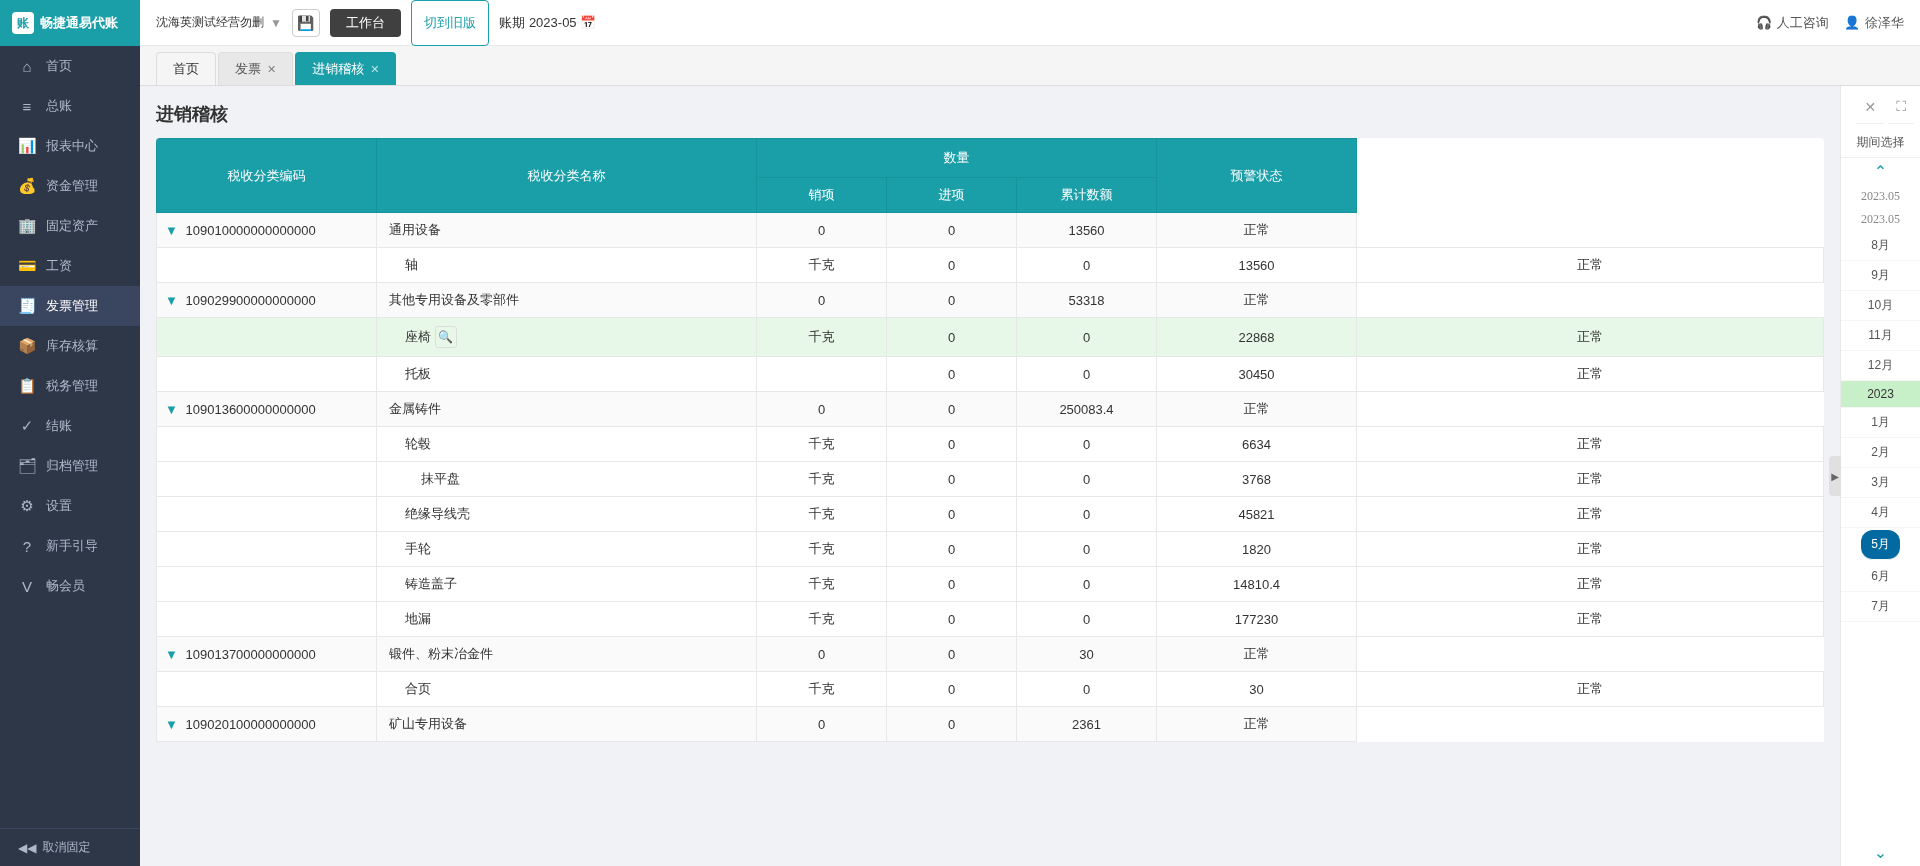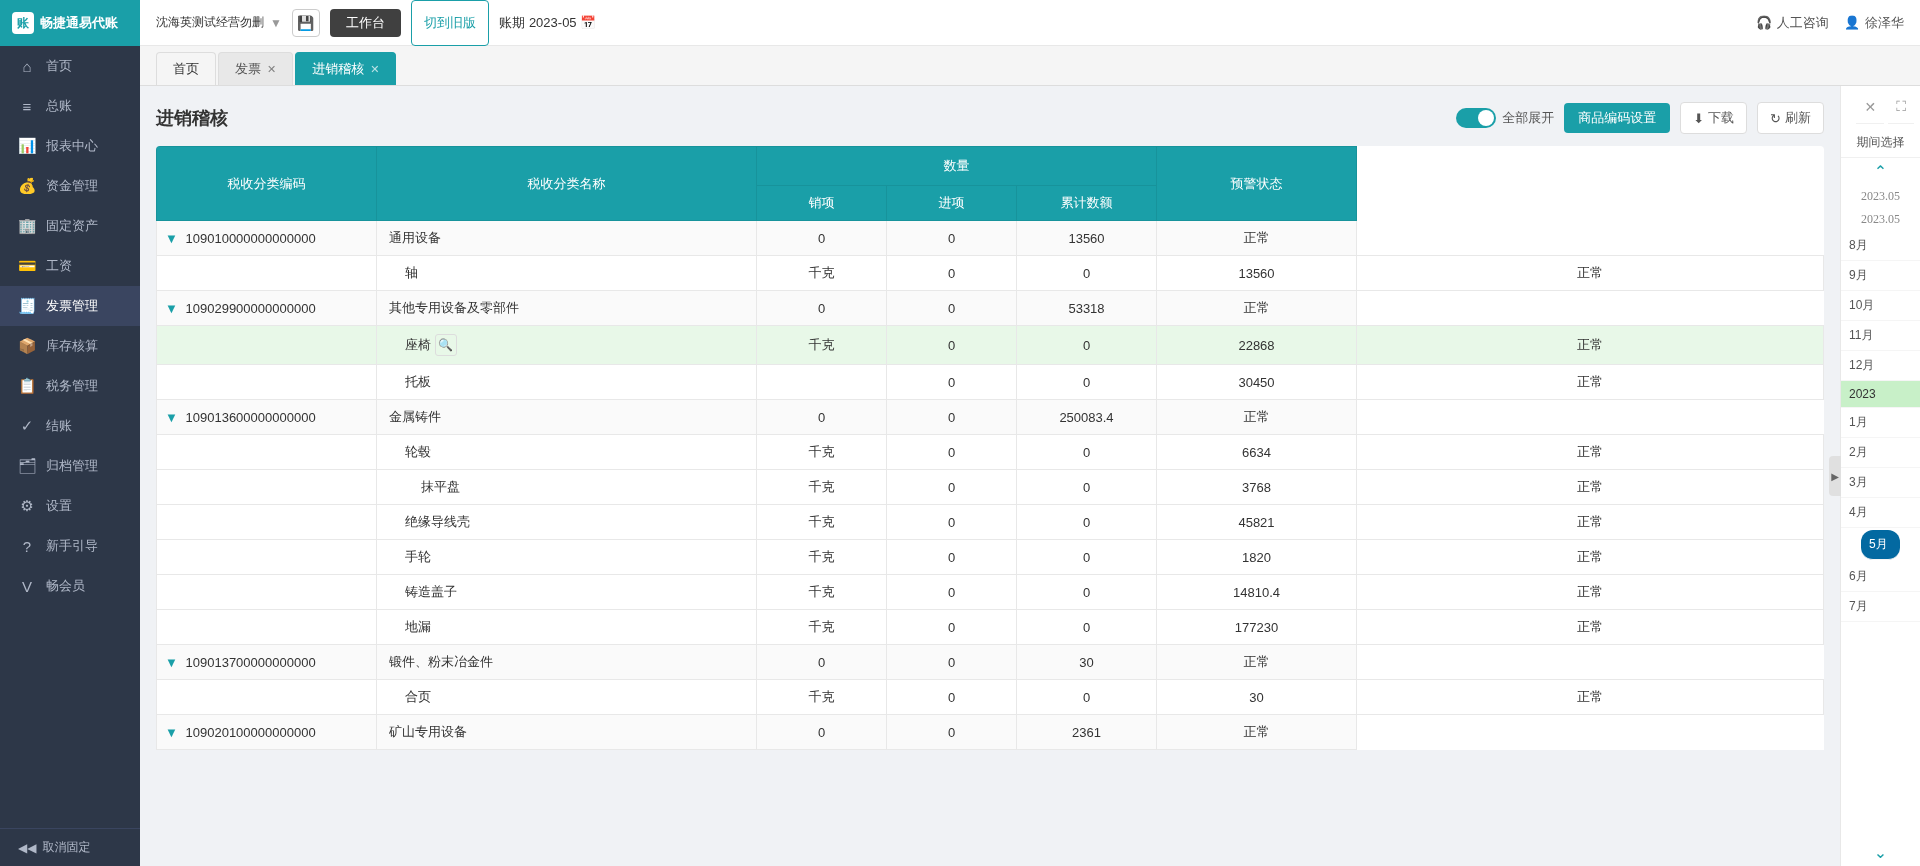--- a/index.html
+++ b/index.html
@@ -344,20 +344,21 @@
     }
     .period-list {
       flex: 1;
       overflow-y: auto;
     }
     .period-year-item {
       padding: 6px 8px;
       font-size: 12px;
       color: #555;
       cursor: pointer;
+      text-align: center;
       border-bottom: 1px solid #f5f5f5;
     }
     .period-year-item.current-year {
       background: #c8f0c8;
       color: #333;
     }
     .period-year-item.active {
       background: #0369a1;
       color: white;
       border-radius: 12px;
@@ -498,37 +499,20 @@
       <span>进销稽核</span>
       <span class="tab-close">✕</span>
     </div>
   </div>
 
   <div class="content">
     <div class="main-content">
 
       <div class="page-header">
         <h2 class="page-title">进销稽核</h2>
-        <div class="header-actions">
-          <div class="toggle-switch">
-            <div class="toggle-track">
-              <div class="toggle-thumb"></div>
-            </div>
-            <span>全部展开</span>
-          </div>
-          <button class="btn-commodity">商品编码设置</button>
-          <button class="btn-download">
-            <span>⬇</span>
-            <span>下载</span>
-          </button>
-          <button class="btn-refresh">
-            <span>↻</span>
-            <span>刷新</span>
-          </button>
-        </div>
       </div>
 
       <div class="table-container">
         <table>
           <thead>
             <tr>
               <th rowspan="2" style="width:220px;">税收分类编码</th>
               <th rowspan="2" style="width:380px;">税收分类名称</th>
               <th colspan="3" style="width:400px;">数量</th>
               <th rowspan="2" style="width:200px;">预警状态</th>

